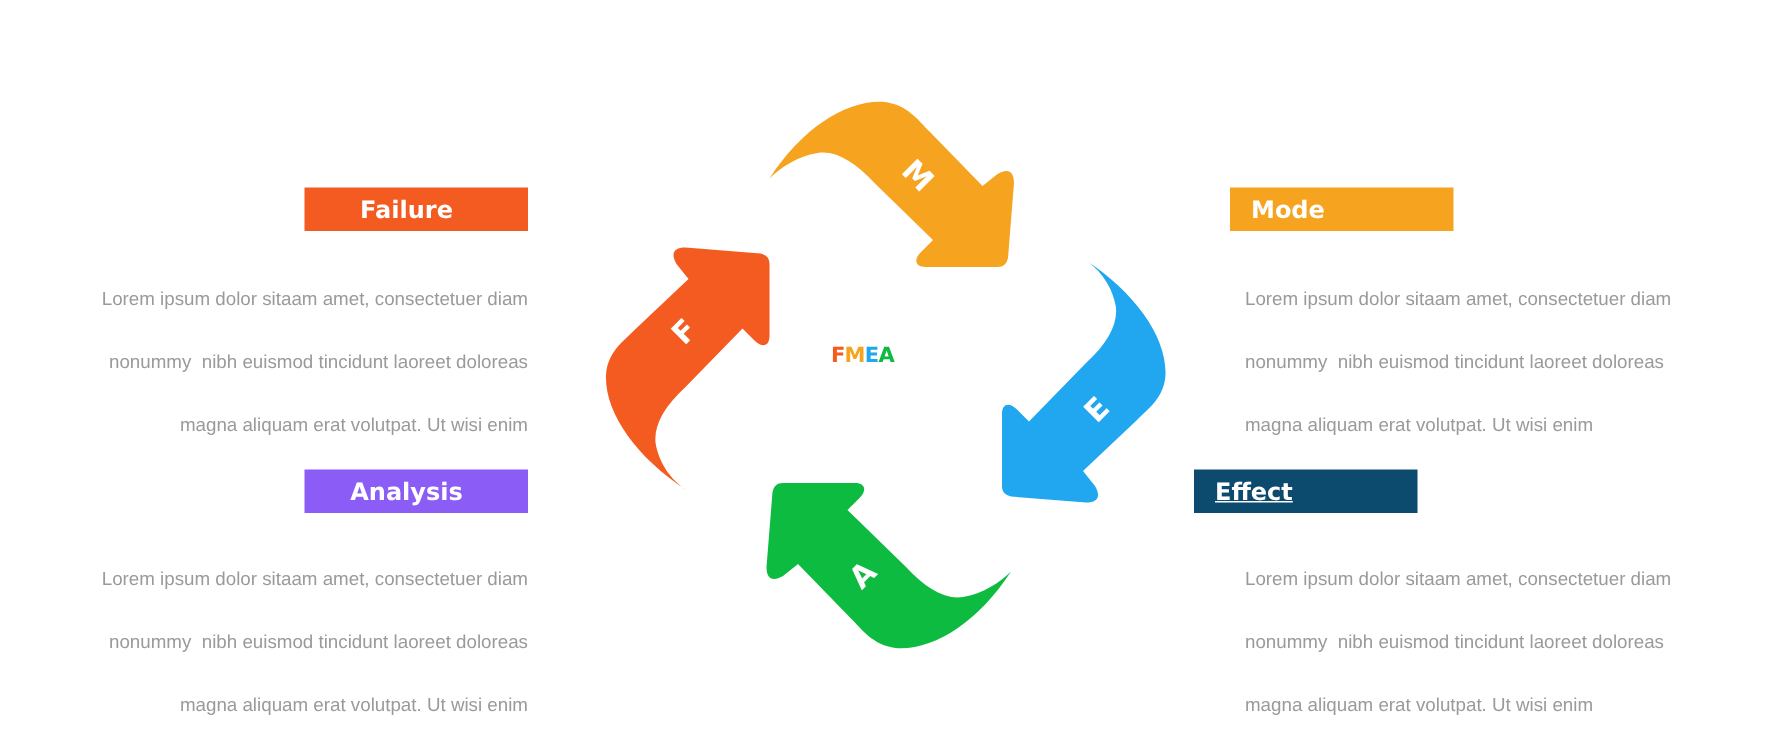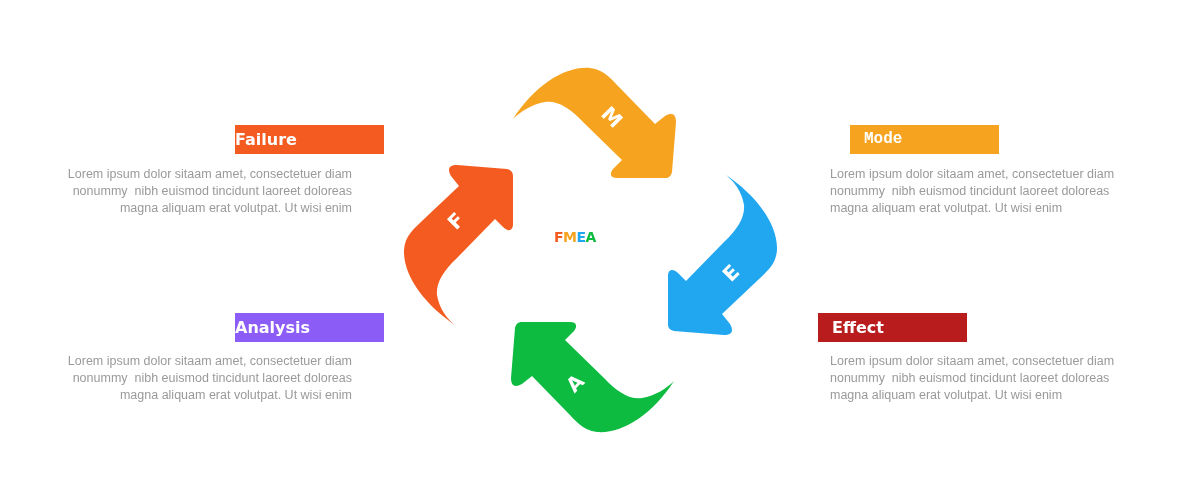--- a/index.html
+++ b/index.html
@@ -1,26 +1,26 @@
 <!DOCTYPE html>
 <html><head>
 <meta charset="utf-8">
 <style>
   html, body { margin: 0; padding: 0; background: #ffffff; }
   body { width: 1182px; height: 500px; position: relative; overflow: hidden;
          font-family: "DejaVu Sans", sans-serif; }
   .label-box { position: absolute; width: 149px; height: 29px; box-sizing: border-box;
                color: #fff; font-weight: bold; font-size: 16px; line-height: 29px; }
-  .label-box.left { text-align: left; padding-right: 13px; margin-left: 32px; }
+  .label-box.left { text-align: center; padding-right: 13px; }
   .label-box.right { text-align: left; padding-left: 14px; }
   .desc { position: absolute; width: 300px; font-family: "Liberation Sans", sans-serif;
           font-size: 12.5px; line-height: 17px; color: #9a9a9a; }
   .desc.left { text-align: right; }
   .desc.right { text-align: left; }
-  .desc span { display: block; white-space: pre; }
+  .desc span { display: block; white-space: pre; margin-top: 25px; }
   #diagram { position: absolute; left: 0; top: 0; }
   .center-title { position: absolute; left: 554px; top: 229px; font-weight: bold;
                   font-size: 14px; letter-spacing: -0.5px; font-family: "DejaVu Sans", sans-serif; }
 </style>
 </head>
 <body>
 
 <svg id="diagram" width="1182" height="500" viewBox="0 0 1182 500">
 
   <g>
@@ -50,38 +50,38 @@
 
 <div class="label-box left" style="left:203px; top:125px; background:#f45b20;">
   <span>Failure</span>
 </div>
 <div class="desc left" style="left:52px; top:166px;">
   <span>Lorem ipsum dolor sitaam amet, consectetuer diam</span>
   <span>nonummy  nibh euismod tincidunt laoreet doloreas</span>
   <span>magna aliquam erat volutpat. Ut wisi enim</span>
 </div>
 
-<div class="label-box right" style="left:850px; top:125px; background:#f6a31f;font-family:Liberation Mono, monospace;">
+<div class="label-box right" style="left:820px; top:125px; background:#f6a31f;">
   <span>Mode</span>
 </div>
 <div class="desc right" style="left:830px; top:166px;">
   <span>Lorem ipsum dolor sitaam amet, consectetuer diam</span>
   <span>nonummy  nibh euismod tincidunt laoreet doloreas</span>
   <span>magna aliquam erat volutpat. Ut wisi enim</span>
 </div>
 
 <div class="label-box left" style="left:203px; top:313px; background:#8b5cf6;">
   <span>Analysis</span>
 </div>
 <div class="desc left" style="left:52px; top:353px;">
   <span>Lorem ipsum dolor sitaam amet, consectetuer diam</span>
   <span>nonummy  nibh euismod tincidunt laoreet doloreas</span>
   <span>magna aliquam erat volutpat. Ut wisi enim</span>
 </div>
 
-<div class="label-box right" style="left:818px; top:313px; background:#b91c1c;">
+<div class="label-box right" style="left:796px; top:313px; background:#0c4a6e;text-decoration:underline;">
   <span>Effect</span>
 </div>
 <div class="desc right" style="left:830px; top:353px;">
   <span>Lorem ipsum dolor sitaam amet, consectetuer diam</span>
   <span>nonummy  nibh euismod tincidunt laoreet doloreas</span>
   <span>magna aliquam erat volutpat. Ut wisi enim</span>
 </div>
 
 </body></html>

